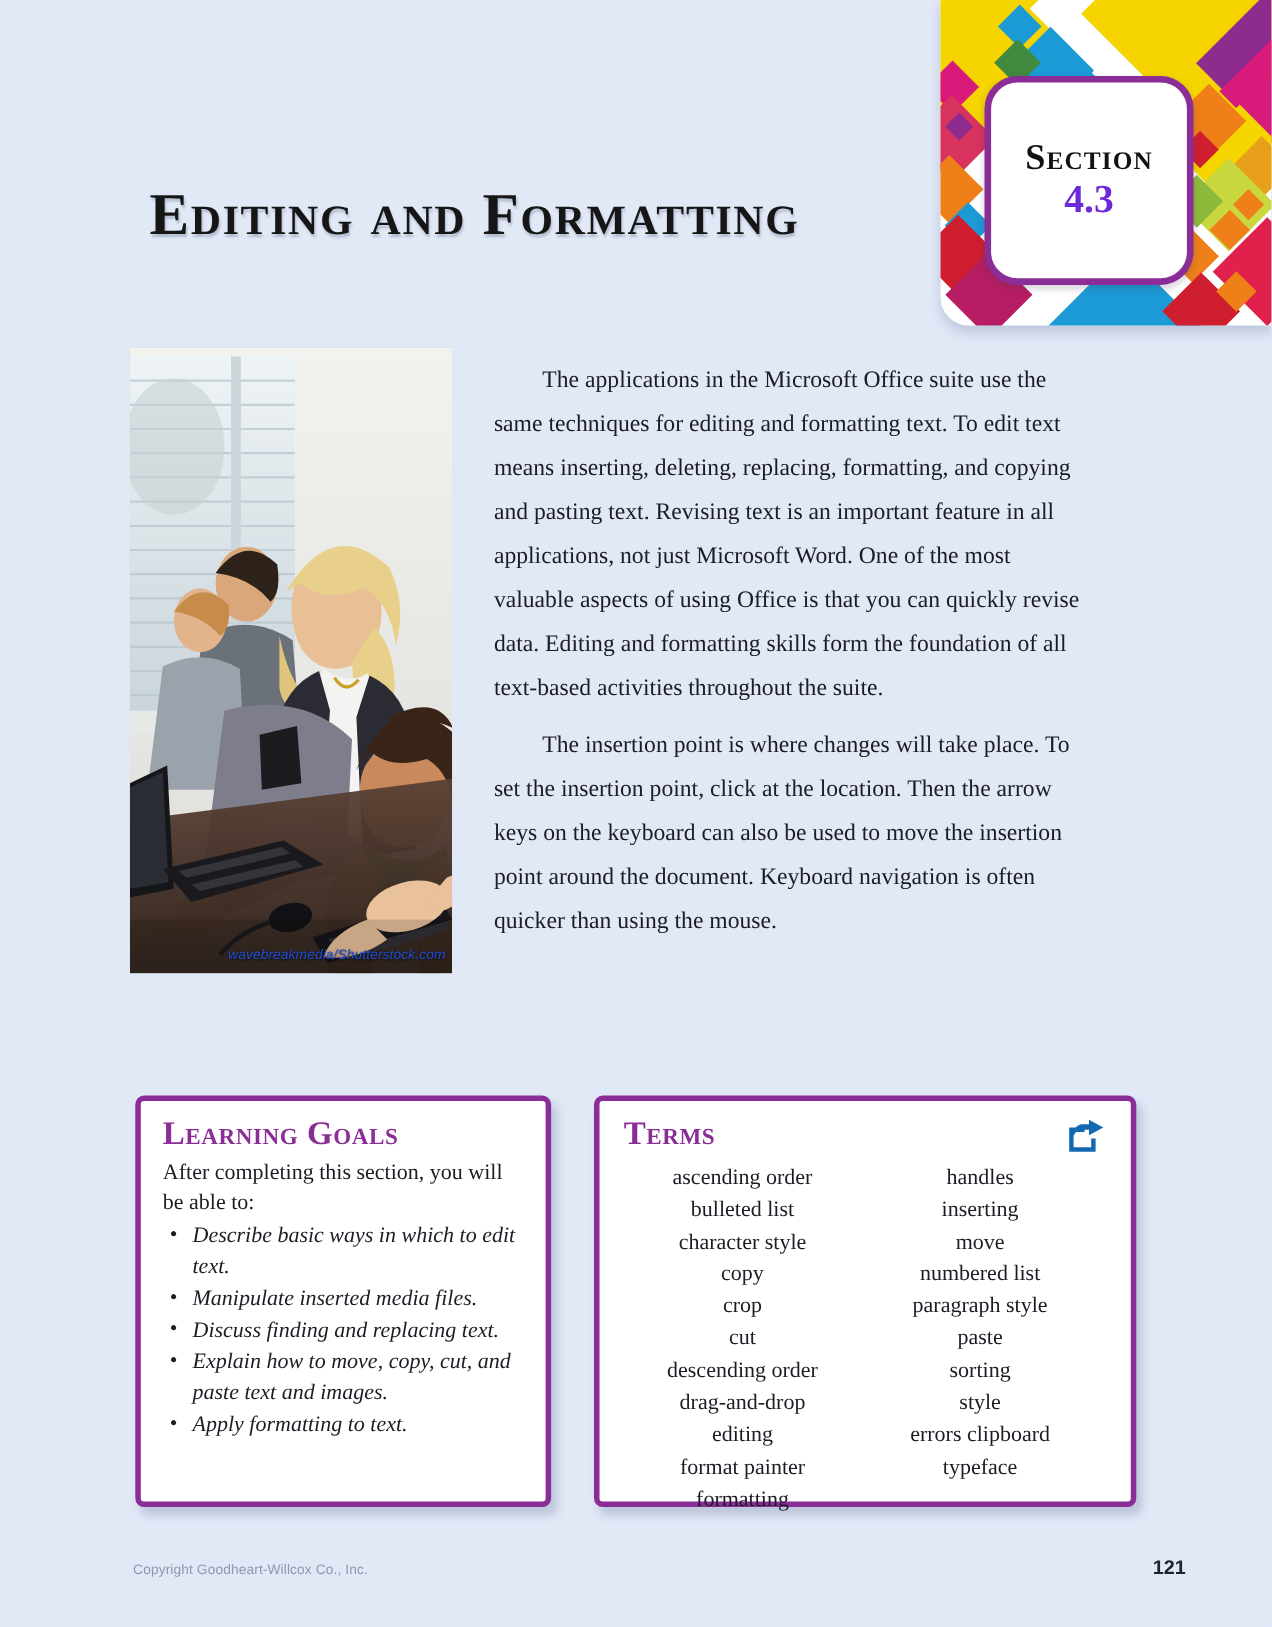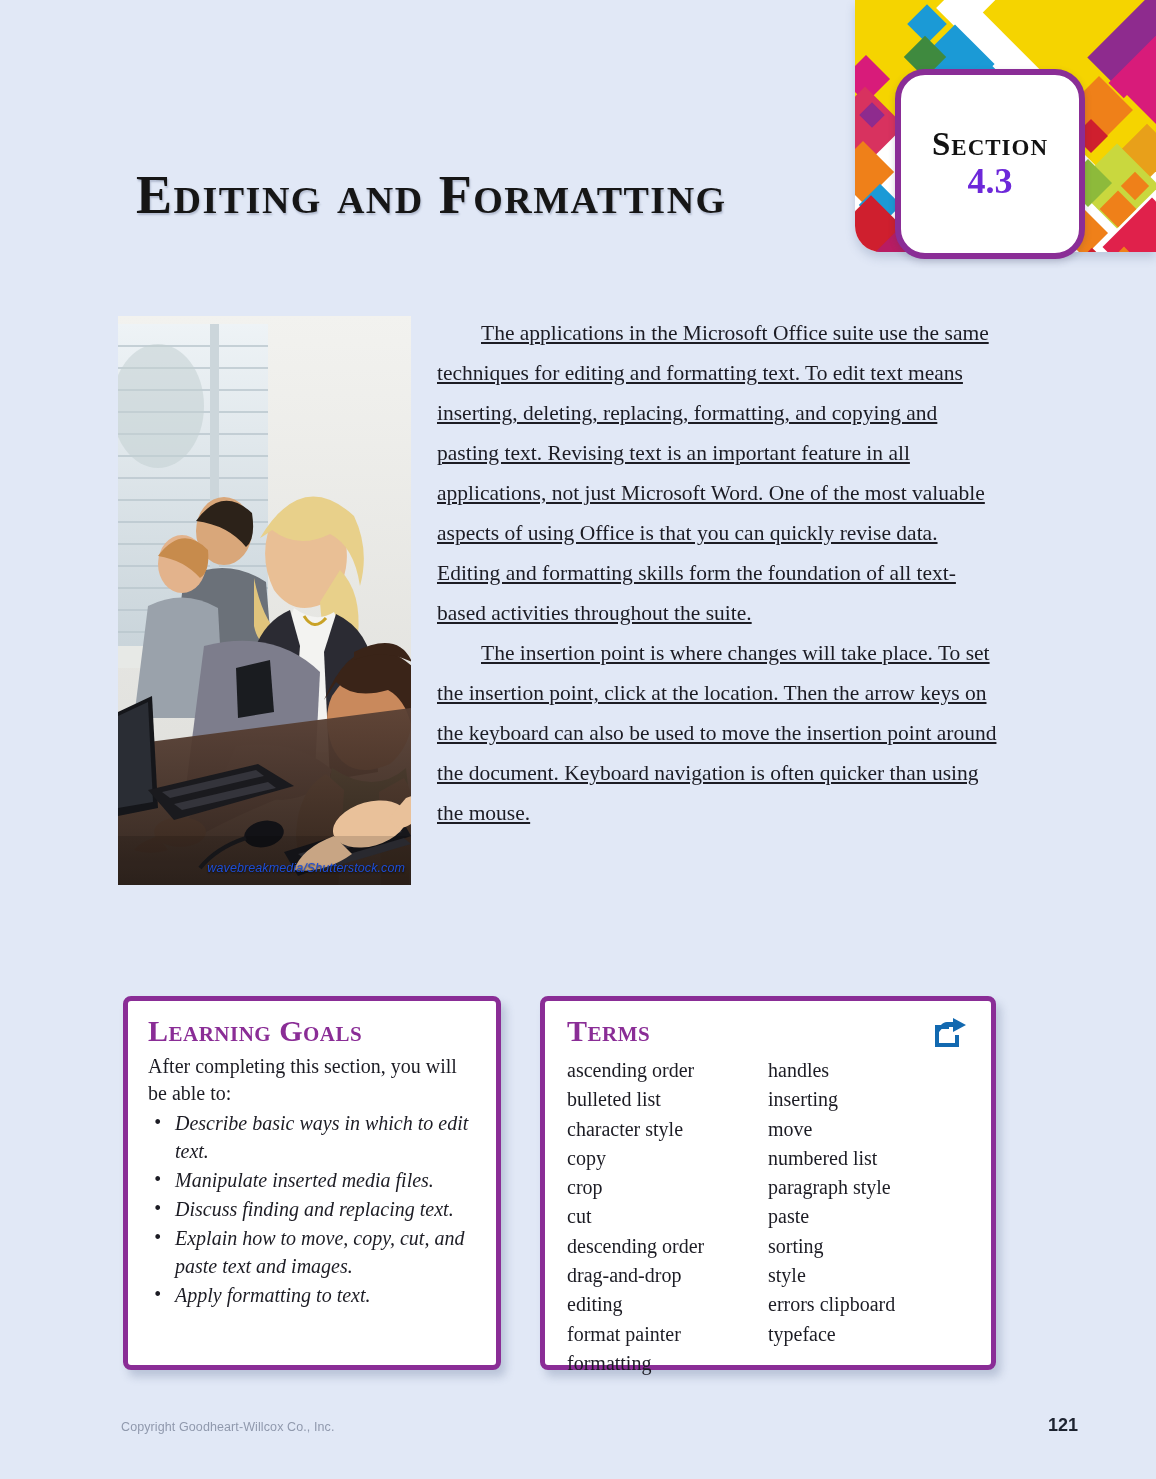--- a/index.html
+++ b/index.html
@@ -14,21 +14,21 @@
     position: relative;
     overflow: hidden;
   }
 
   
   .section-badge-wrap {
     position: absolute;
     top: 0;
     left: 855px;
     width: 301px;
-    height: 252px;
+    height: 296px;
   }
   .mosaic {
     position: absolute;
     inset: 0;
     background: #ffffff;
     border-bottom-left-radius: 26px;
     overflow: hidden;
     box-shadow: 0 6px 10px rgba(90,110,150,0.25);
   }
   .dm {
@@ -115,23 +115,22 @@
     position: absolute;
     left: 437px;
     top: 313px;
     width: 562px;
     font-family: "Liberation Serif", serif;
     font-size: 21.5px;
     line-height: 40px;
     color: #1c1c24;
   }
   .body-text p {
-    margin: 0;
+    margin: 12px;
     text-indent: 44px;
-    text-decoration: underline;
   }
 
   
   .box {
     position: absolute;
     background: #ffffff;
     border: 5px solid #8a2d96;
     border-radius: 8px;
     box-sizing: border-box;
     box-shadow: 5px 7px 9px rgba(105,120,155,0.32);
@@ -180,23 +179,24 @@
     position: absolute;
     left: 6px;
     top: -1px;
     font-size: 20px;
     color: #1c1c24;
   }
 
   #terms-box {
     left: 540px;
     top: 996px;
-    width: 456px;
+    width: 493px;
     height: 374px;
     padding: 15px 22px 0 22px;
+    text-align: center;
   }
   .terms-head-row {
     display: flex;
     align-items: flex-start;
     justify-content: space-between;
   }
   .share-icon {
     margin-top: 2px;
     margin-right: 2px;
     line-height: 0;

